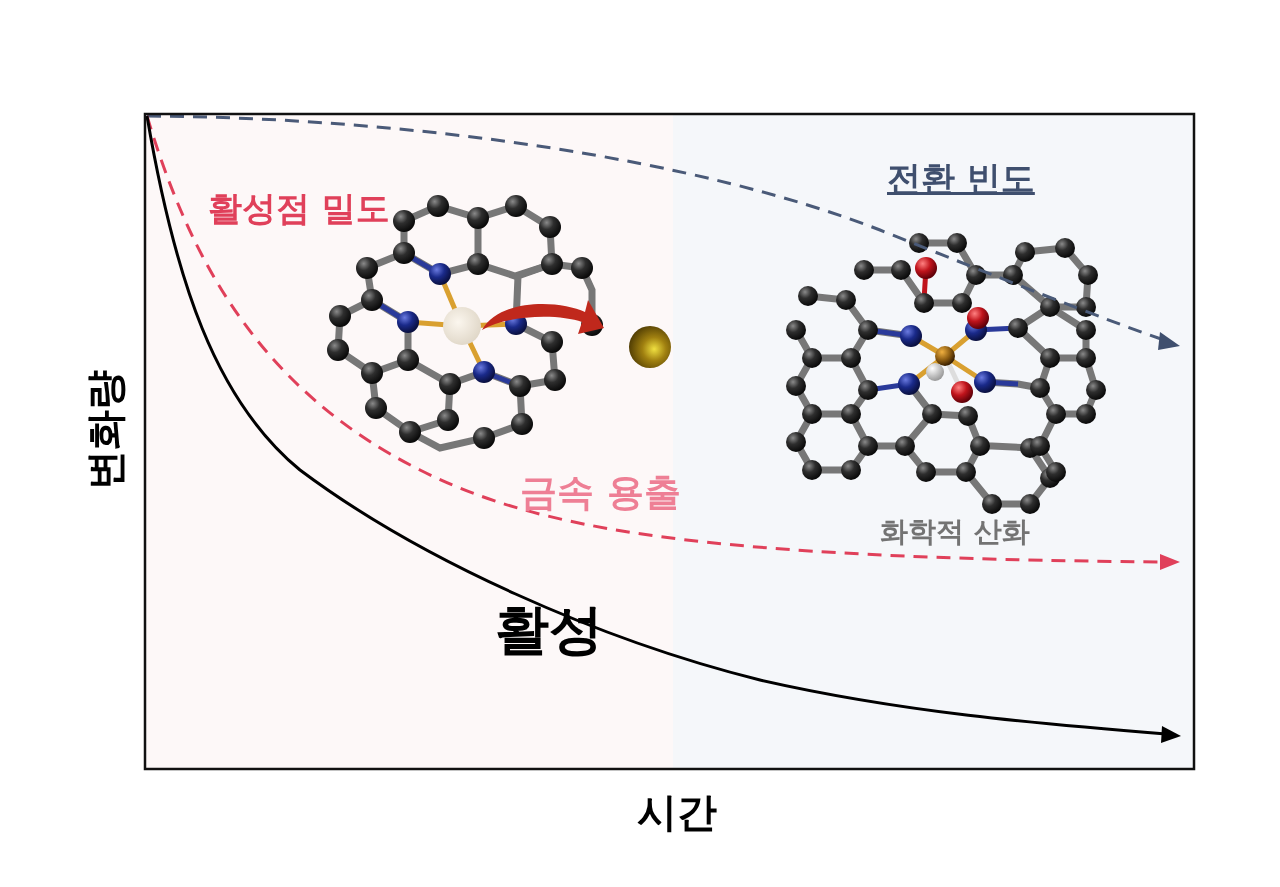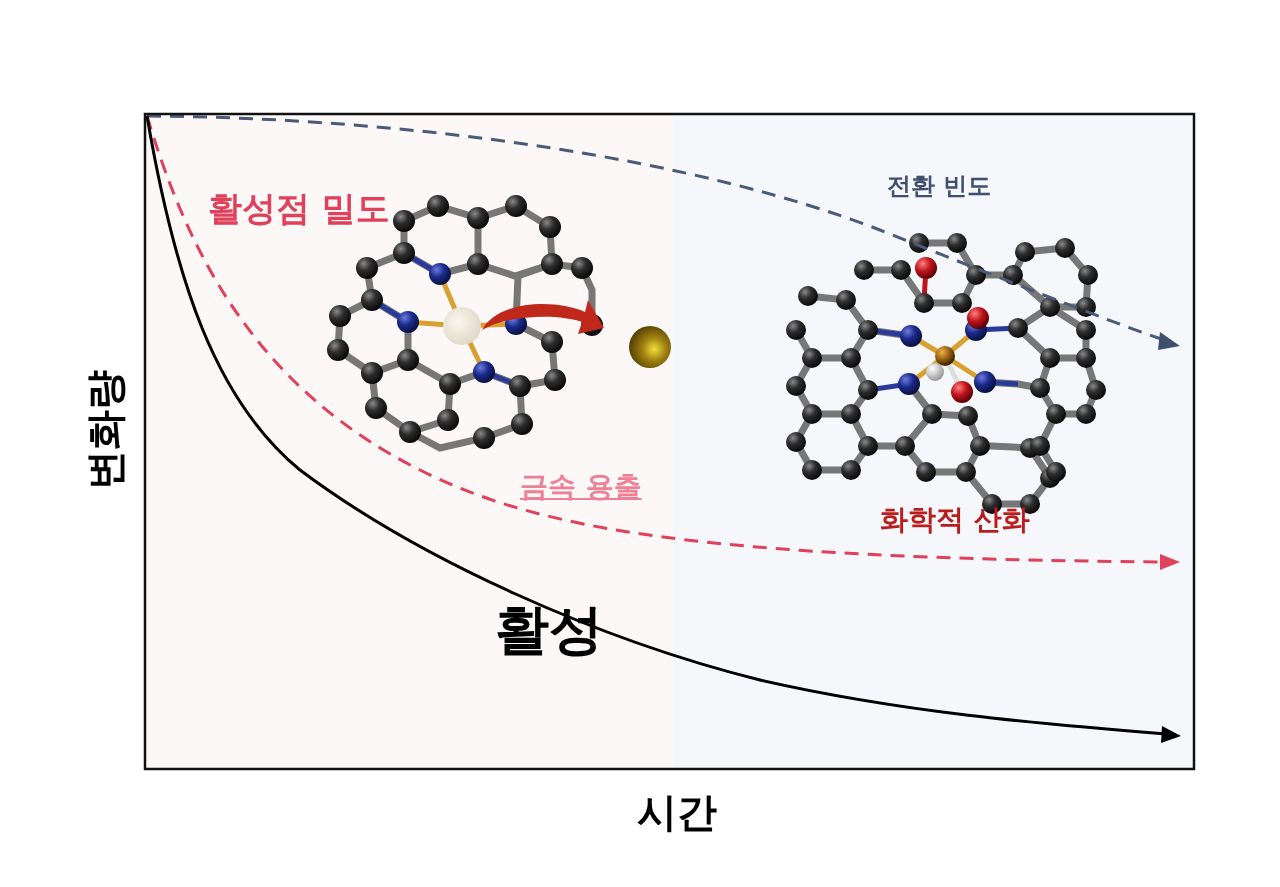--- a/index.html
+++ b/index.html
@@ -1,22 +1,22 @@
 <!DOCTYPE html>
 <html><head>
 <meta charset="utf-8">
 <style>
   html,body{margin:0;padding:0;background:#ffffff;}
   body{width:1280px;height:887px;position:relative;overflow:hidden;font-family:"DejaVu Sans","Liberation Sans",sans-serif;}
   #figure{position:absolute;left:0;top:0;width:1280px;height:887px;}
   .lbl{position:absolute;white-space:nowrap;font-weight:bold;font-family:"DejaVu Sans","Liberation Sans",sans-serif;}
   #lbl-density{left:208px;top:152px;font-size:34px;color:#e0405a;margin-top:34px;}
-  #lbl-tof{left:887px;top:170px;font-size:24px;color:#3f4f6e;}
-  #lbl-leach{left:520px;top:468px;font-size:28px;color:#ee7f95;text-decoration:underline;}
-  #lbl-oxid{left:880px;top:501px;font-size:28px;color:#b91c1c;}
+  #lbl-tof{left:887px;top:156px;font-size:34px;color:#3f4f6e;text-decoration:underline;}
+  #lbl-leach{left:520px;top:468px;font-size:37px;color:#ee7f95;}
+  #lbl-oxid{left:880px;top:513px;font-size:28px;color:#737373;}
   #lbl-activity{left:495px;top:594px;font-size:54px;color:#000;}
   #lbl-x{left:637px;top:785px;font-size:40px;color:#000;}
   #lbl-y{left:45px;top:430px;font-size:40px;color:#000;transform:translate(0,-50%) rotate(-90deg);transform-origin:center;}
 </style>
 </head>
 <body>
 
 <svg id="figure" viewBox="0 0 1280 887" xmlns="http://www.w3.org/2000/svg">
   <defs>
     <radialGradient id="gC" cx="35%" cy="30%" r="70%">

